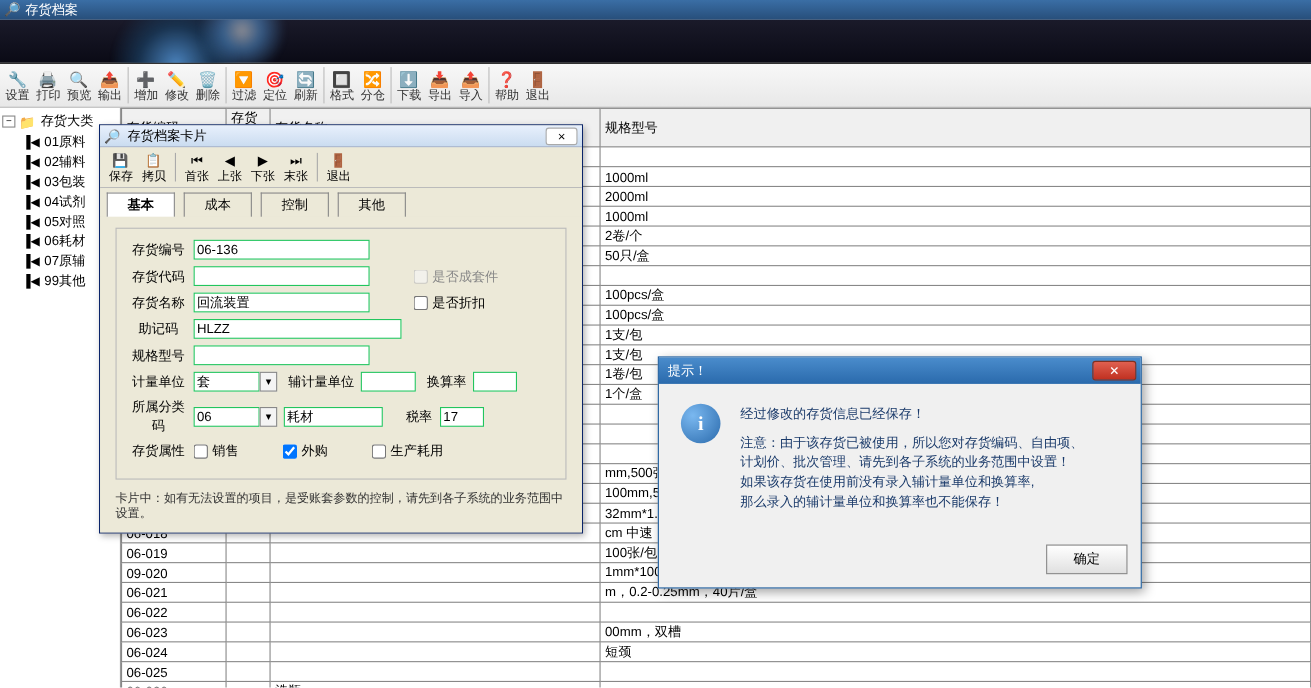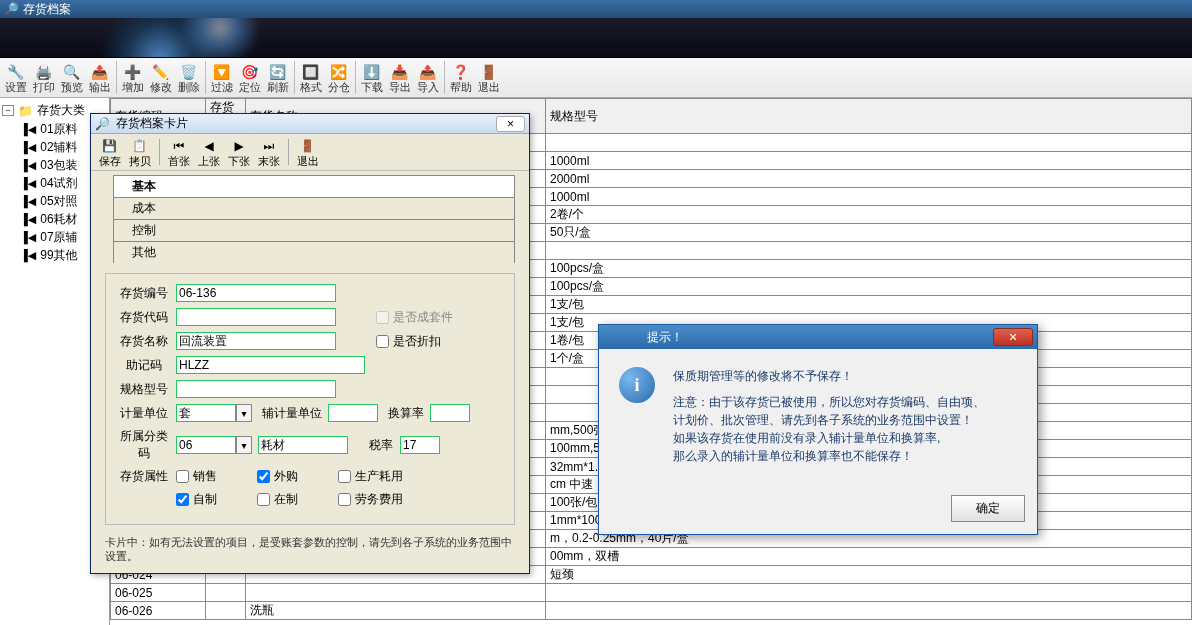--- a/index.html
+++ b/index.html
@@ -39,38 +39,38 @@
 .card-title .magnify { margin-right: 6px; }
 .card-title .ttl { flex: 1; }
 .card-title .close { border: 1px solid #aaa; border-radius: 3px; padding: 0 10px; background: #fff; cursor: pointer; line-height: 14px; }
 
 .card-toolbar { display: flex; padding: 3px 4px; border-bottom: 1px solid #bbb; background: #ece9d8; }
 .card-toolbar .btn { width: 28px; display: flex; flex-direction: column; align-items: center; cursor: pointer; margin: 0 1px; }
 .card-toolbar .btn .ico { width: 20px; height: 18px; display: flex; align-items: center; justify-content: center; font-size: 12px; }
 .card-toolbar .btn .lbl { font-size: 11px; line-height: 12px; }
 .card-toolbar .sep { width: 1px; background: #aaa; margin: 2px 4px; }
 
-.tabs { display: flex; padding: 4px 6px 0 22px; background: #ece9d8; flex-direction: column; }
+.tabs { display: flex; padding: 4px 6px 0 6px; background: #ece9d8; }
 .tab { border: 1px solid #888; border-bottom: none; padding: 2px 18px; margin-right: 8px; background: #ece9d8; cursor: pointer; }
 .tab.active { background: #fff; font-weight: bold; }
 
 .card-body { background: #ece9d8; padding: 10px 14px; }
 .card-inner { border: 1px solid #bbb; padding: 10px; background: #ece9d8; }
 .row { display: flex; align-items: center; margin-bottom: 6px; }
 .row label { width: 56px; text-align: center; margin-right: 4px; font-family: Liberation Mono, monospace; }
 .row input[type=text] { height: 18px; border: 1px solid #22c55e; padding: 0 2px; font-size: 12px; }
 .row .chk { display: flex; align-items: center; margin-right: 10px; }
 .row .chk input { margin-right: 4px; }
 .disabled { color: #888; }
 .foot-note { margin-top: 10px; font-size: 11px; color: #333; line-height: 14px; }
 .ref-btn { width: 16px; height: 18px; border: 1px solid #888; background: #f4f4f4; cursor: pointer; display: inline-flex; align-items: center; justify-content: center; font-size: 10px; }
 
 .alert-dialog { position: absolute; left: 598px; top: 324px; width: 440px; background: #f0f0f0; border: 1px solid #1a5a9c; box-shadow: 3px 3px 10px rgba(0,0,0,.4); }
 .alert-title { height: 24px; background: linear-gradient(#4a8ccc,#2a6aac); display: flex; align-items: center; padding: 0 4px; color: #fff; }
-.alert-title .ttl { flex: 1; padding-left: 4px; margin-left: 40px; }
+.alert-title .ttl { flex: 1; padding-left: 4px; }
 .alert-title .close { width: 40px; height: 18px; background: linear-gradient(#e06050,#c03020); border: 1px solid #803020; border-radius: 3px; color: #fff; display: flex; align-items: center; justify-content: center; cursor: pointer; font-size: 11px; }
 .alert-body { padding: 18px 20px 14px 20px; display: flex; }
 .alert-icon { width: 36px; height: 36px; border-radius: 50%; background: radial-gradient(circle at 30% 30%,#7ab8f0,#2a6aac); display: flex; align-items: center; justify-content: center; margin-right: 18px; flex-shrink: 0; }
 .alert-icon .i { color: #fff; font-size: 18px; font-weight: bold; font-family: Georgia,serif; }
 .alert-msg { flex: 1; color: #1a3a6a; line-height: 18px; }
 .alert-msg p { margin-bottom: 8px; }
 .alert-foot { display: flex; justify-content: flex-end; padding: 8px 12px 12px; }
 .alert-foot button { padding: 4px 24px; border: 1px solid #888; background: linear-gradient(#fff,#e0e0e0); cursor: pointer; }
 </style>
 </head>
@@ -342,20 +342,26 @@
             <td>09-020</td>
             <td></td>
             <td></td>
             <td>1mm*100cm，500支/盒</td>
           </tr>
           <tr>
             <td>06-021</td>
             <td></td>
             <td></td>
             <td>m，0.2-0.25mm，40片/盒</td>
+          </tr>
+          <tr>
+            <td>06-022</td>
+            <td></td>
+            <td></td>
+            <td></td>
           </tr>
           <tr>
             <td>06-023</td>
             <td></td>
             <td></td>
             <td>00mm，双槽</td>
           </tr>
           <tr>
             <td>06-024</td>
             <td></td>
@@ -480,51 +486,36 @@
           </span>
         <span class="chk" style="margin-left:30px">
             <input type="checkbox" checked="" style="">
             <span>外购</span>
           </span>
         <span class="chk" style="margin-left:30px">
             <input type="checkbox" style="">
             <span>生产耗用</span>
           </span>
       </div>
-      <div class="row">
-        <label></label>
-        <span class="chk">
-            <input type="checkbox" checked="" style="">
-            <span>自制</span>
-          </span>
-        <span class="chk" style="margin-left:30px">
-            <input type="checkbox" style="">
-            <span>在制</span>
-          </span>
-        <span class="chk" style="margin-left:30px">
-            <input type="checkbox" style="">
-            <span>劳务费用</span>
-          </span>
-      </div>
     </div>
     <div class="foot-note">卡片中：如有无法设置的项目，是受账套参数的控制，请先到各子系统的业务范围中设置。</div>
   </div>
 </div>
 
 <div class="alert-dialog">
   <div class="alert-title">
     <span class="ttl">提示！</span>
     <span class="close">✕</span>
   </div>
   <div class="alert-body">
     <div class="alert-icon">
         <span class="i">i</span>
       </div>
     <div class="alert-msg">
-      <p>保质期管理等的修改将不予保存！</p>
+      <p>经过修改的存货信息已经保存！</p>
       <p><span>注意：由于该存货已被使用，所以您对存货编码、自由项、</span><br>
          <span>计划价、批次管理、请先到各子系统的业务范围中设置！</span><br>
          <span>如果该存货在使用前没有录入辅计量单位和换算率,</span><br>
          <span>那么录入的辅计量单位和换算率也不能保存！</span></p>
     </div>
   </div>
   <div class="alert-foot">
     <button>确定</button>
   </div>
 </div>

